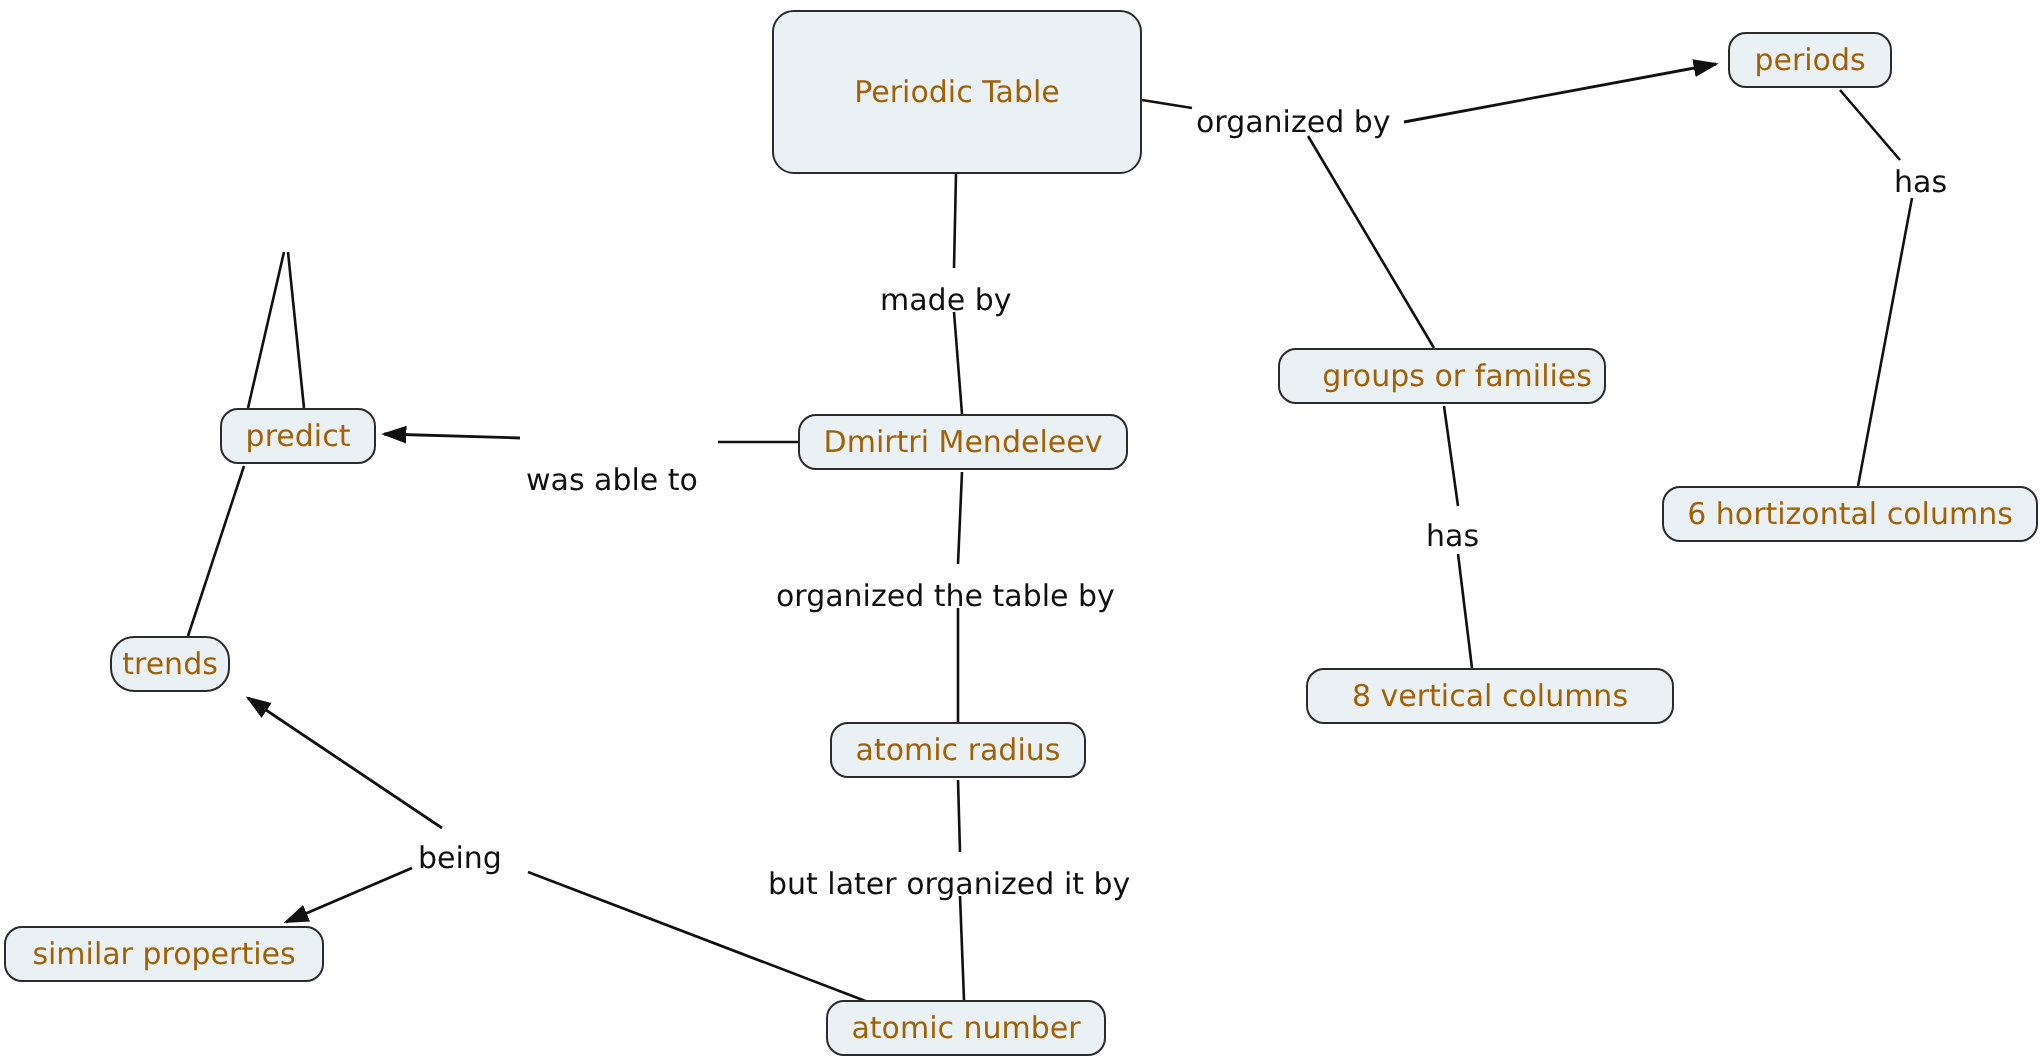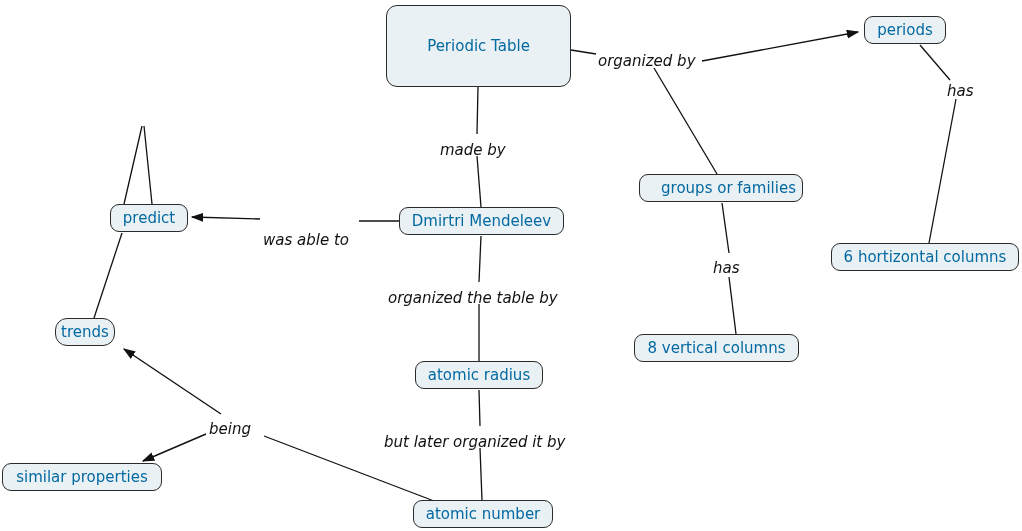--- a/index.html
+++ b/index.html
@@ -24,40 +24,39 @@
     pointer-events: none;
   }
   .node {
     position: absolute;
     box-sizing: border-box;
     display: flex;
     align-items: center;
     justify-content: center;
     background: #eaf1f4;
     border: 1px solid #2b2b2b;
-    color: #0369a1;
+    color: #a16207;
     white-space: nowrap;
   }
   .node.pill {
     border-radius: 9px;
     height: 28px;
     font-size: 15px;
     padding: 0 11px;
   }
   .node.bigbox {
     border-radius: 11px;
     font-size: 15px;
   }
   .link-label {
     position: absolute;
     font-size: 15px;
     color: #111111;
     white-space: nowrap;
     background: transparent;
-    font-style: italic;
   }
 </style>
 </head>
 <body>
 
 <div id="canvas">
 
   <svg id="edges" viewBox="0 0 1022 531" xmlns="http://www.w3.org/2000/svg">
     <defs>
       <marker id="arrowhead" markerWidth="9" markerHeight="9" refX="8" refY="3.2" orient="auto" markerUnits="strokeWidth">
@@ -116,21 +115,21 @@
   </div>
 
   <div class="node pill" style="left:639px; top:174px; width:164px;padding-left:26px;">
     <span>groups or families</span>
   </div>
 
   <div class="node pill" style="left:831px; top:243px; width:188px;">
     <span>6 hortizontal columns</span>
   </div>
 
-  <div class="node pill" style="left:634px; top:334px; width:165px;">
+  <div class="node pill" style="left:653px; top:334px; width:184px;">
     <span>8 vertical columns</span>
   </div>
 
   <div class="node pill" style="left:399px; top:207px; width:165px;">
     <span>Dmirtri Mendeleev</span>
   </div>
 
   <div class="node pill" style="left:110px; top:204px; width:78px;">
     <span>predict</span>
   </div>

